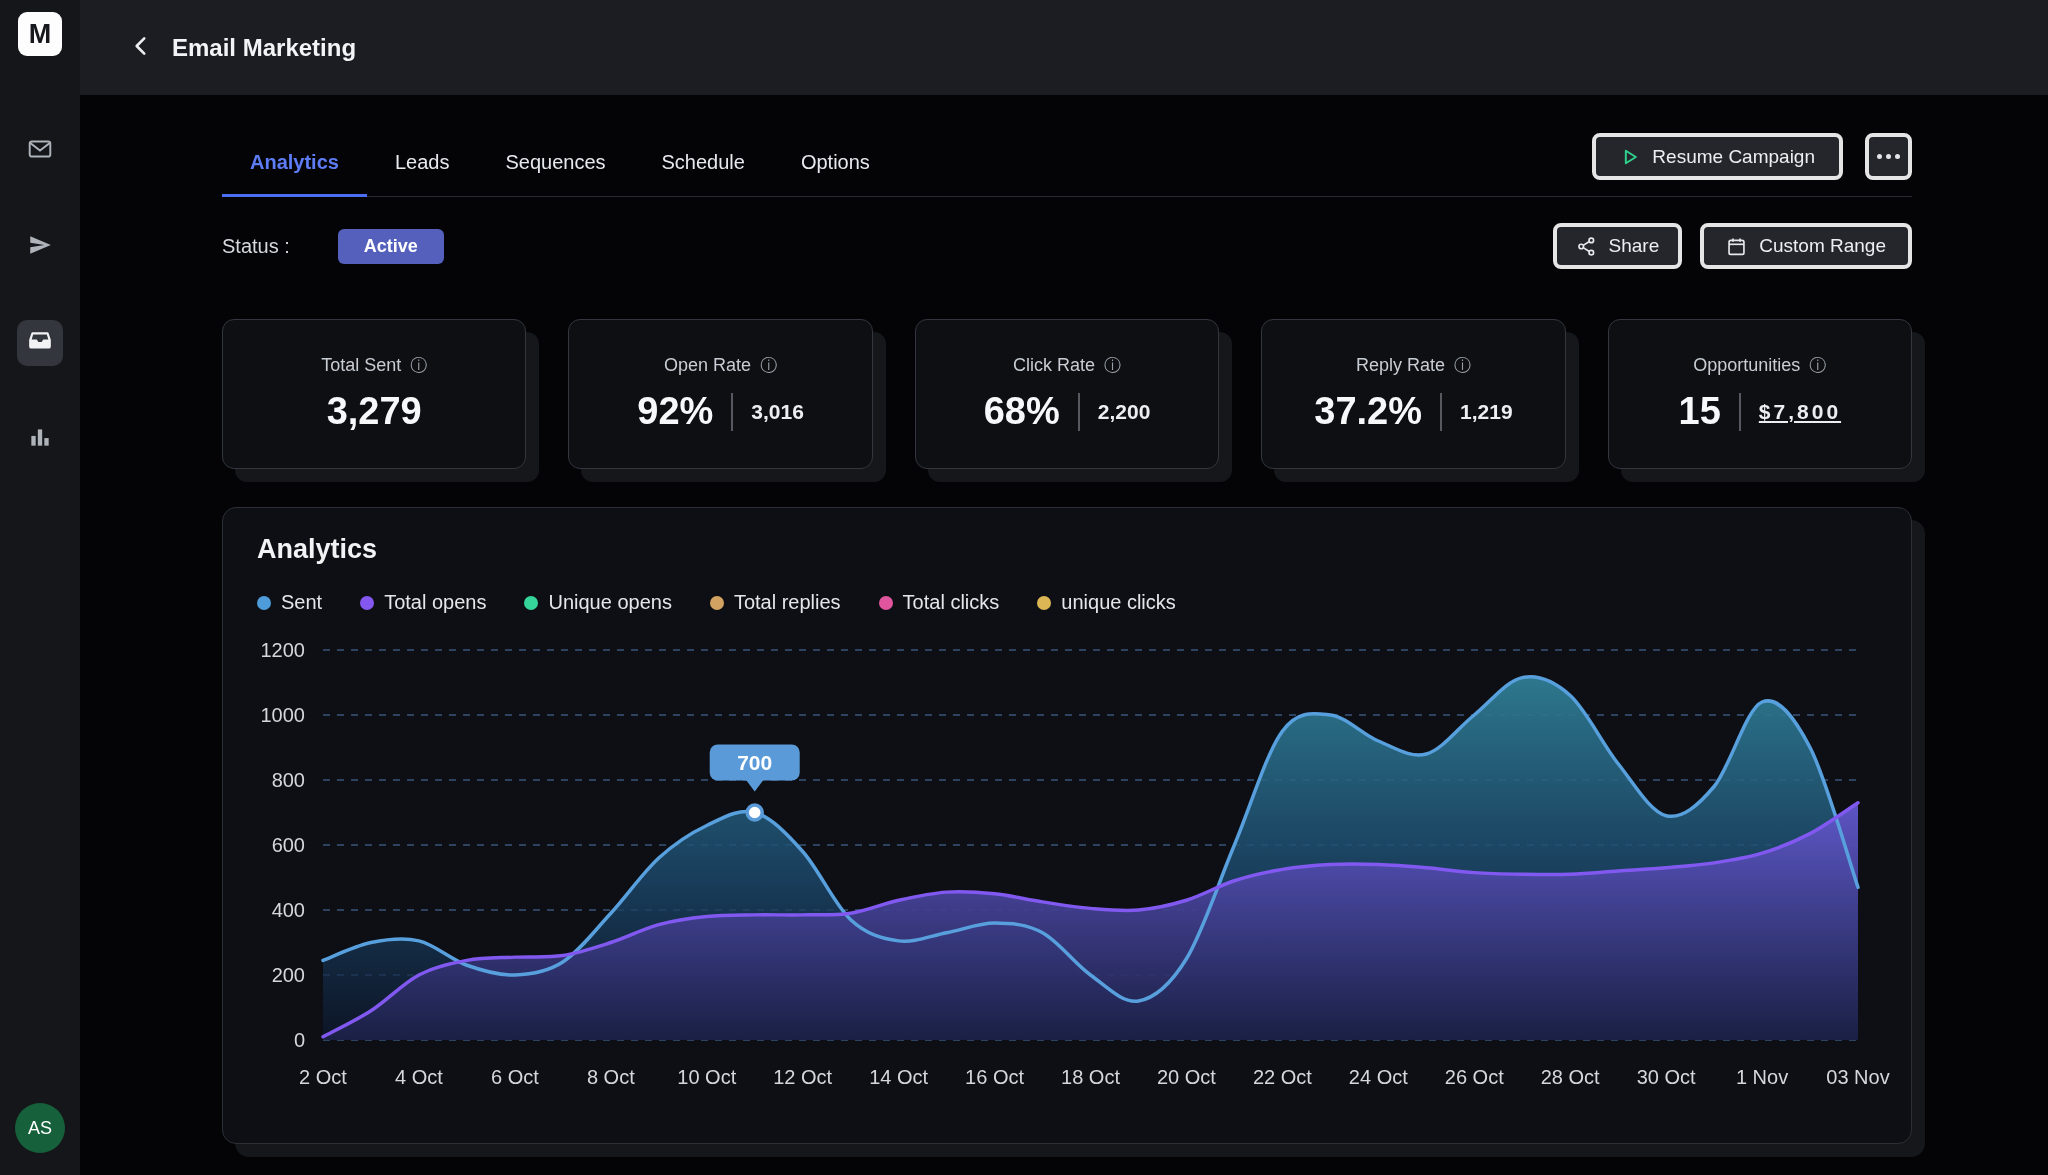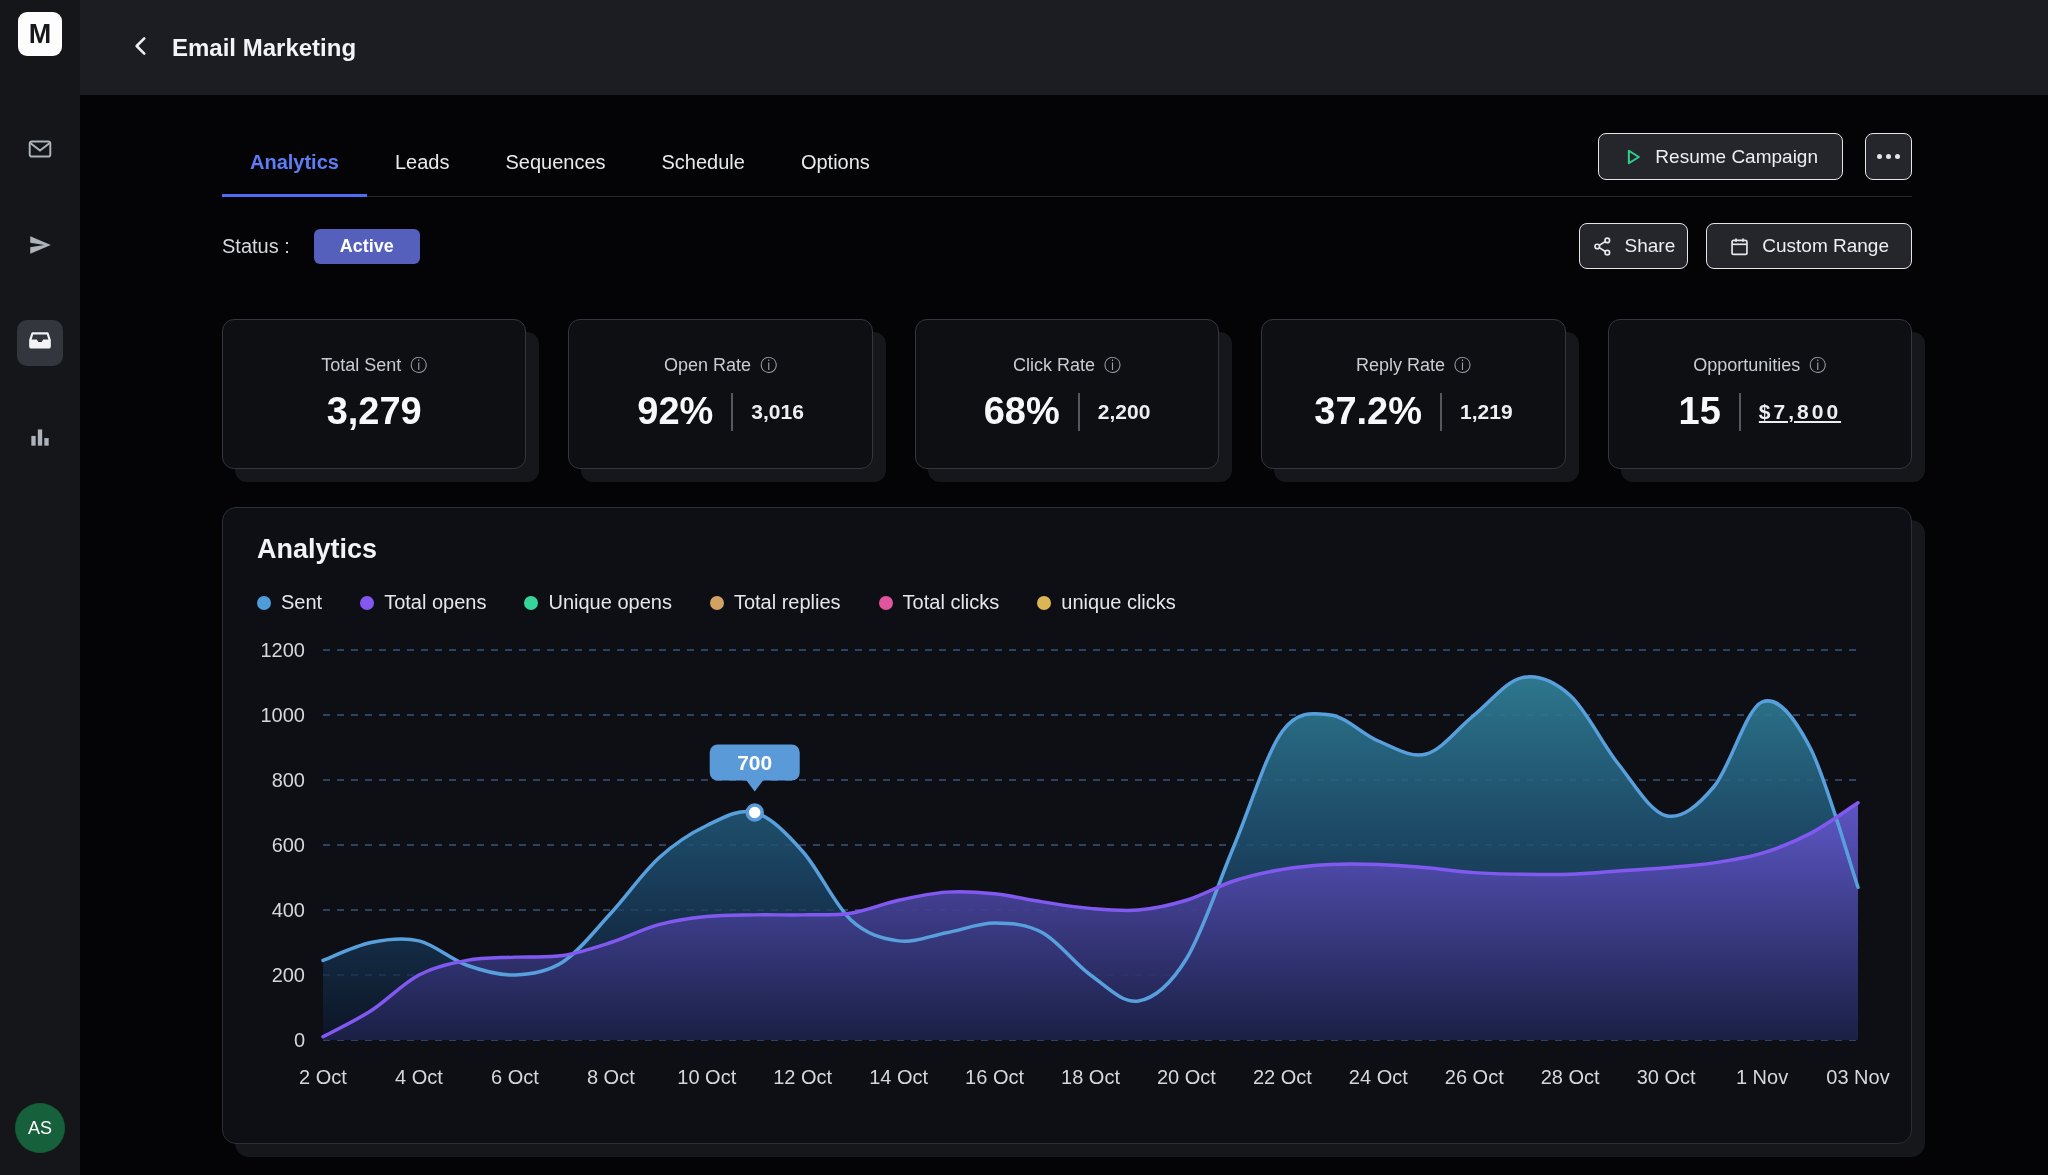--- a/index.html
+++ b/index.html
@@ -31,32 +31,32 @@
   
   .content { position:absolute; left:80px; top:95px; right:0; bottom:0; background:#040406; }
   .inner { margin:0 136px 0 142px; }
 
   .tabs-row { display:flex; align-items:center; margin-top:34px; height:68px;
               border-bottom:1px solid #26292f; }
   .tab { padding:0 28px; height:100%; display:flex; align-items:center; color:#e7e9ec;
          font-size:20px; cursor:pointer; border-bottom:3px solid transparent; margin-bottom:-2px; }
   .tab.active { color:#5d7cf5; font-weight:700; border-bottom-color:#4c6ef5; }
   .tabs-actions { margin-left:auto; display:flex; gap:22px; align-items:center; margin-bottom:12px; }
-  .btn { display:flex; align-items:center; gap:12px; background:#24262c; border:1px solid #e5e5e5;
+  .btn { display:flex; align-items:center; gap:12px; background:#24262c; border:4px solid #e5e5e5;
          border-radius:8px; color:#eceef1; font-size:19px; cursor:pointer; }
   .btn-resume { height:47px; padding:0 24px; }
   .btn-more { height:47px; width:47px; justify-content:center; gap:4px; }
   .dot3 { width:5px; height:5px; border-radius:50%; background:#e3e5e8; }
 
-  .status-row { display:flex; align-items:center; margin-top:26px; height:46px; }
+  .status-row { display:flex; align-items:center; margin-top:26px; height:46px;gap:24px; }
   .status-label { color:#d6d9de; font-size:20px; }
   .badge { margin-left:24px; background:#5560bd; color:#fff; font-weight:700; font-size:18px;
            border-radius:6px; padding:7px 26px; }
   .status-actions { margin-left:auto; display:flex; gap:18px; }
-  .btn-share { height:46px; padding:0 12px; }
+  .btn-share { height:46px; padding:0 19px; }
   .btn-range { height:46px; padding:0 22px; width:212px; justify-content:space-between; }
   .btn-custom { height:46px; padding:0 22px; }
 
   
   .cards { display:flex; gap:42px; margin-top:50px; }
   .card { flex:1; height:150px; background:#0d0f13; border:1px solid #33363e; border-radius:12px;
           box-shadow:13px 13px 0 0 #15171b; display:flex; flex-direction:column;
           align-items:center; justify-content:center; }
   .card-label { display:flex; align-items:center; gap:9px; color:#c8ccd3; font-size:18px; }
   .info-ic { color:#9aa0a8; font-size:17px; line-height:1; }

